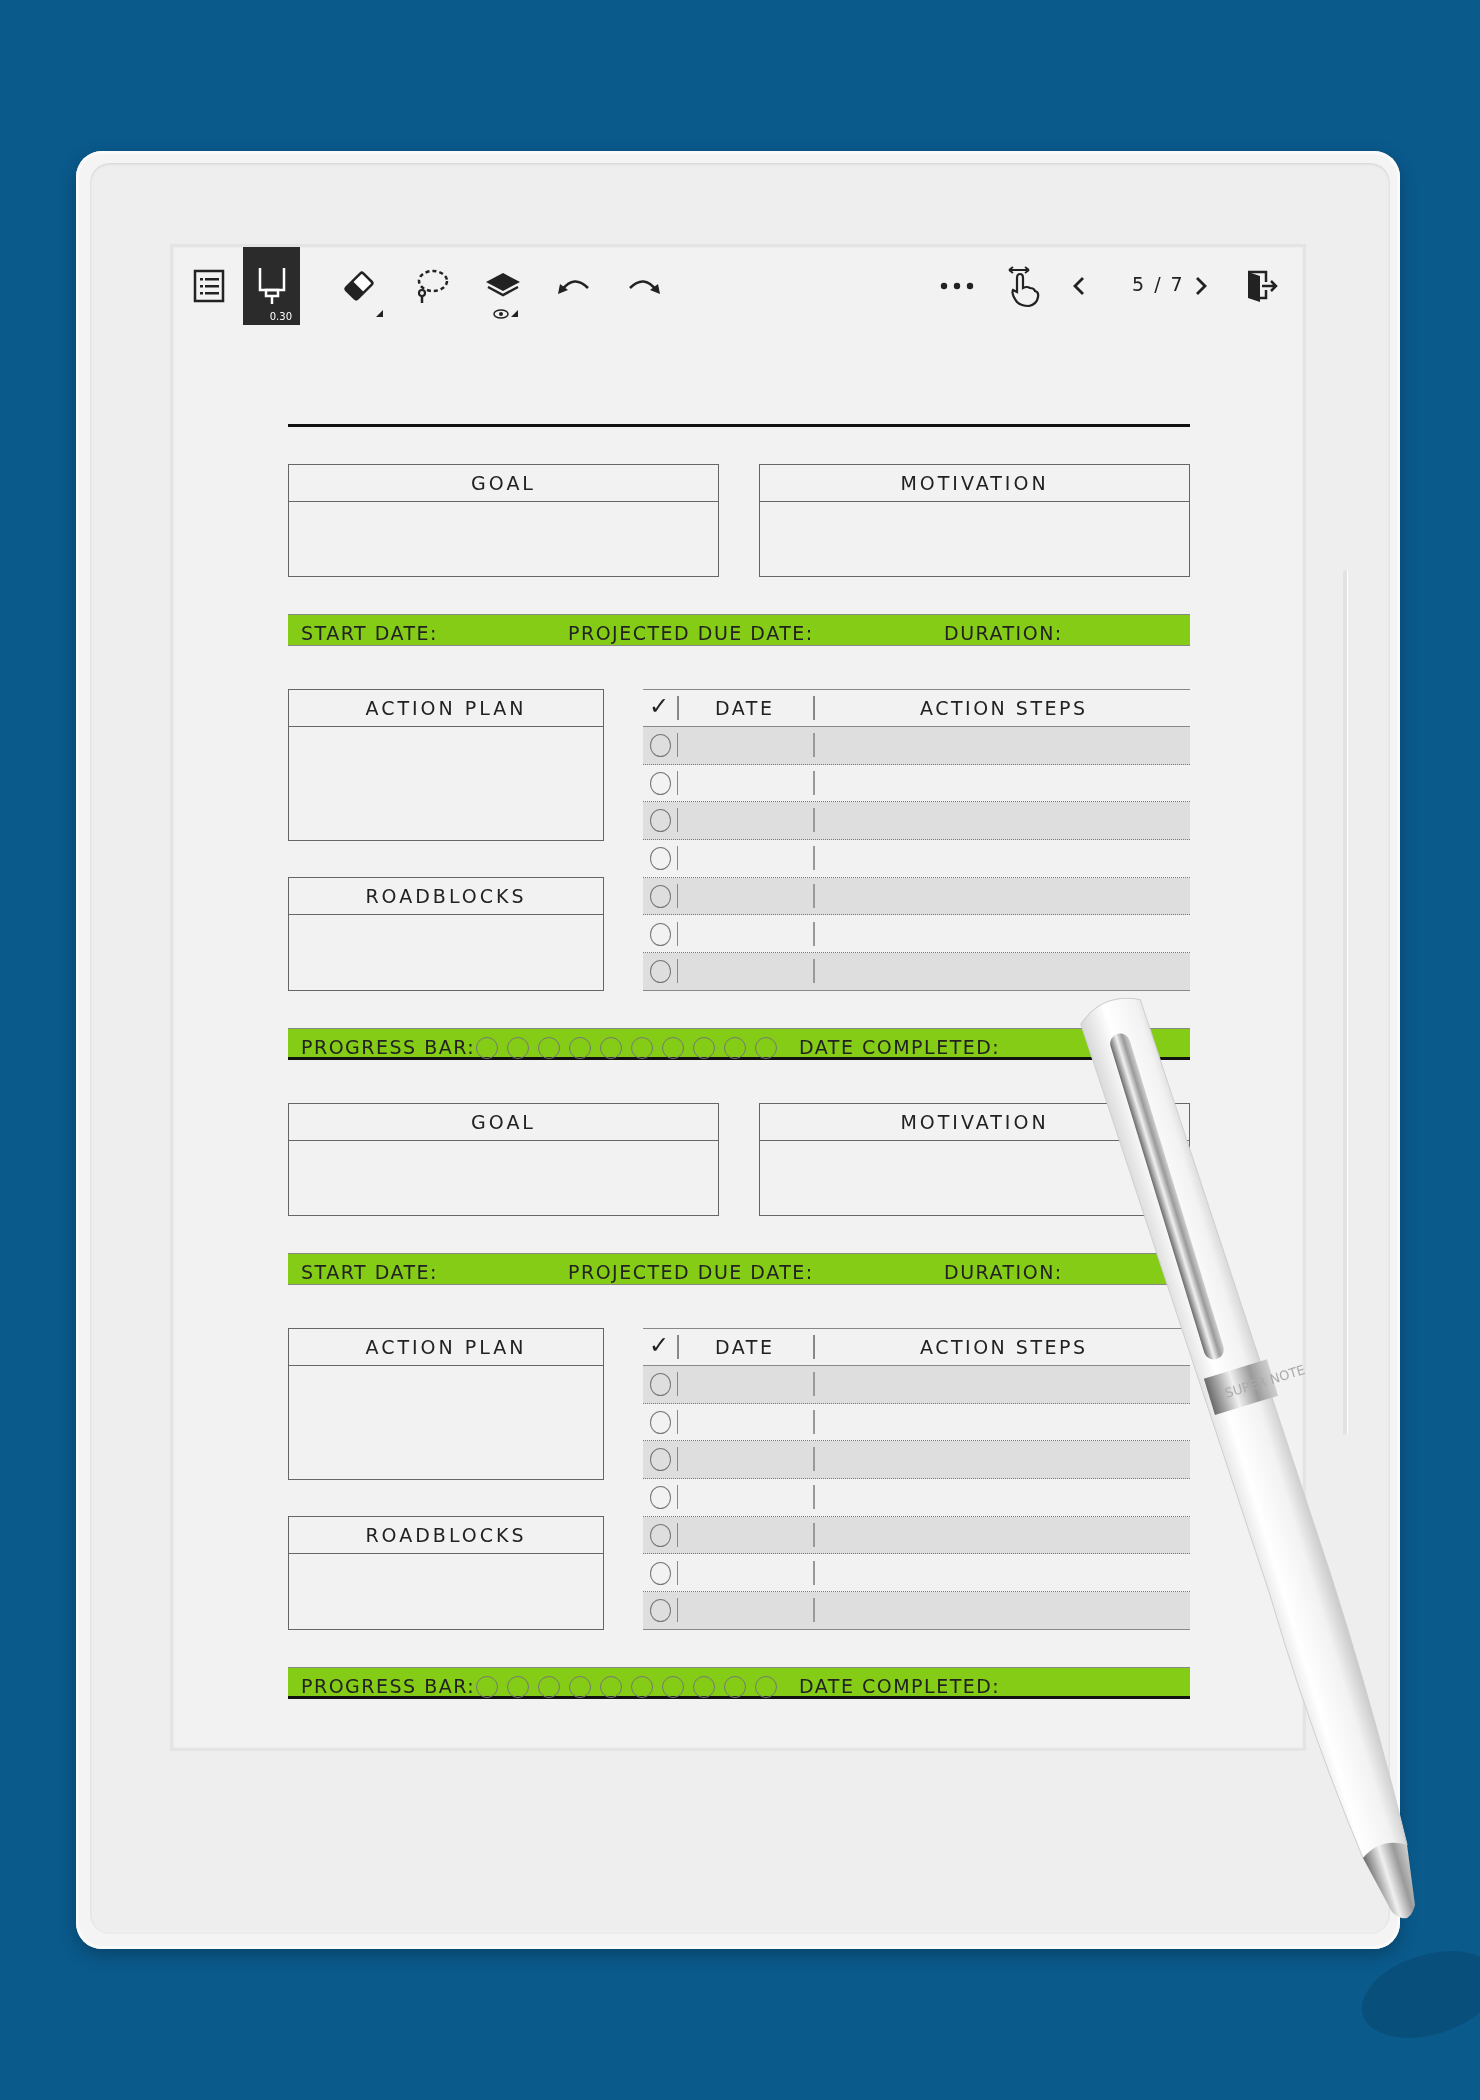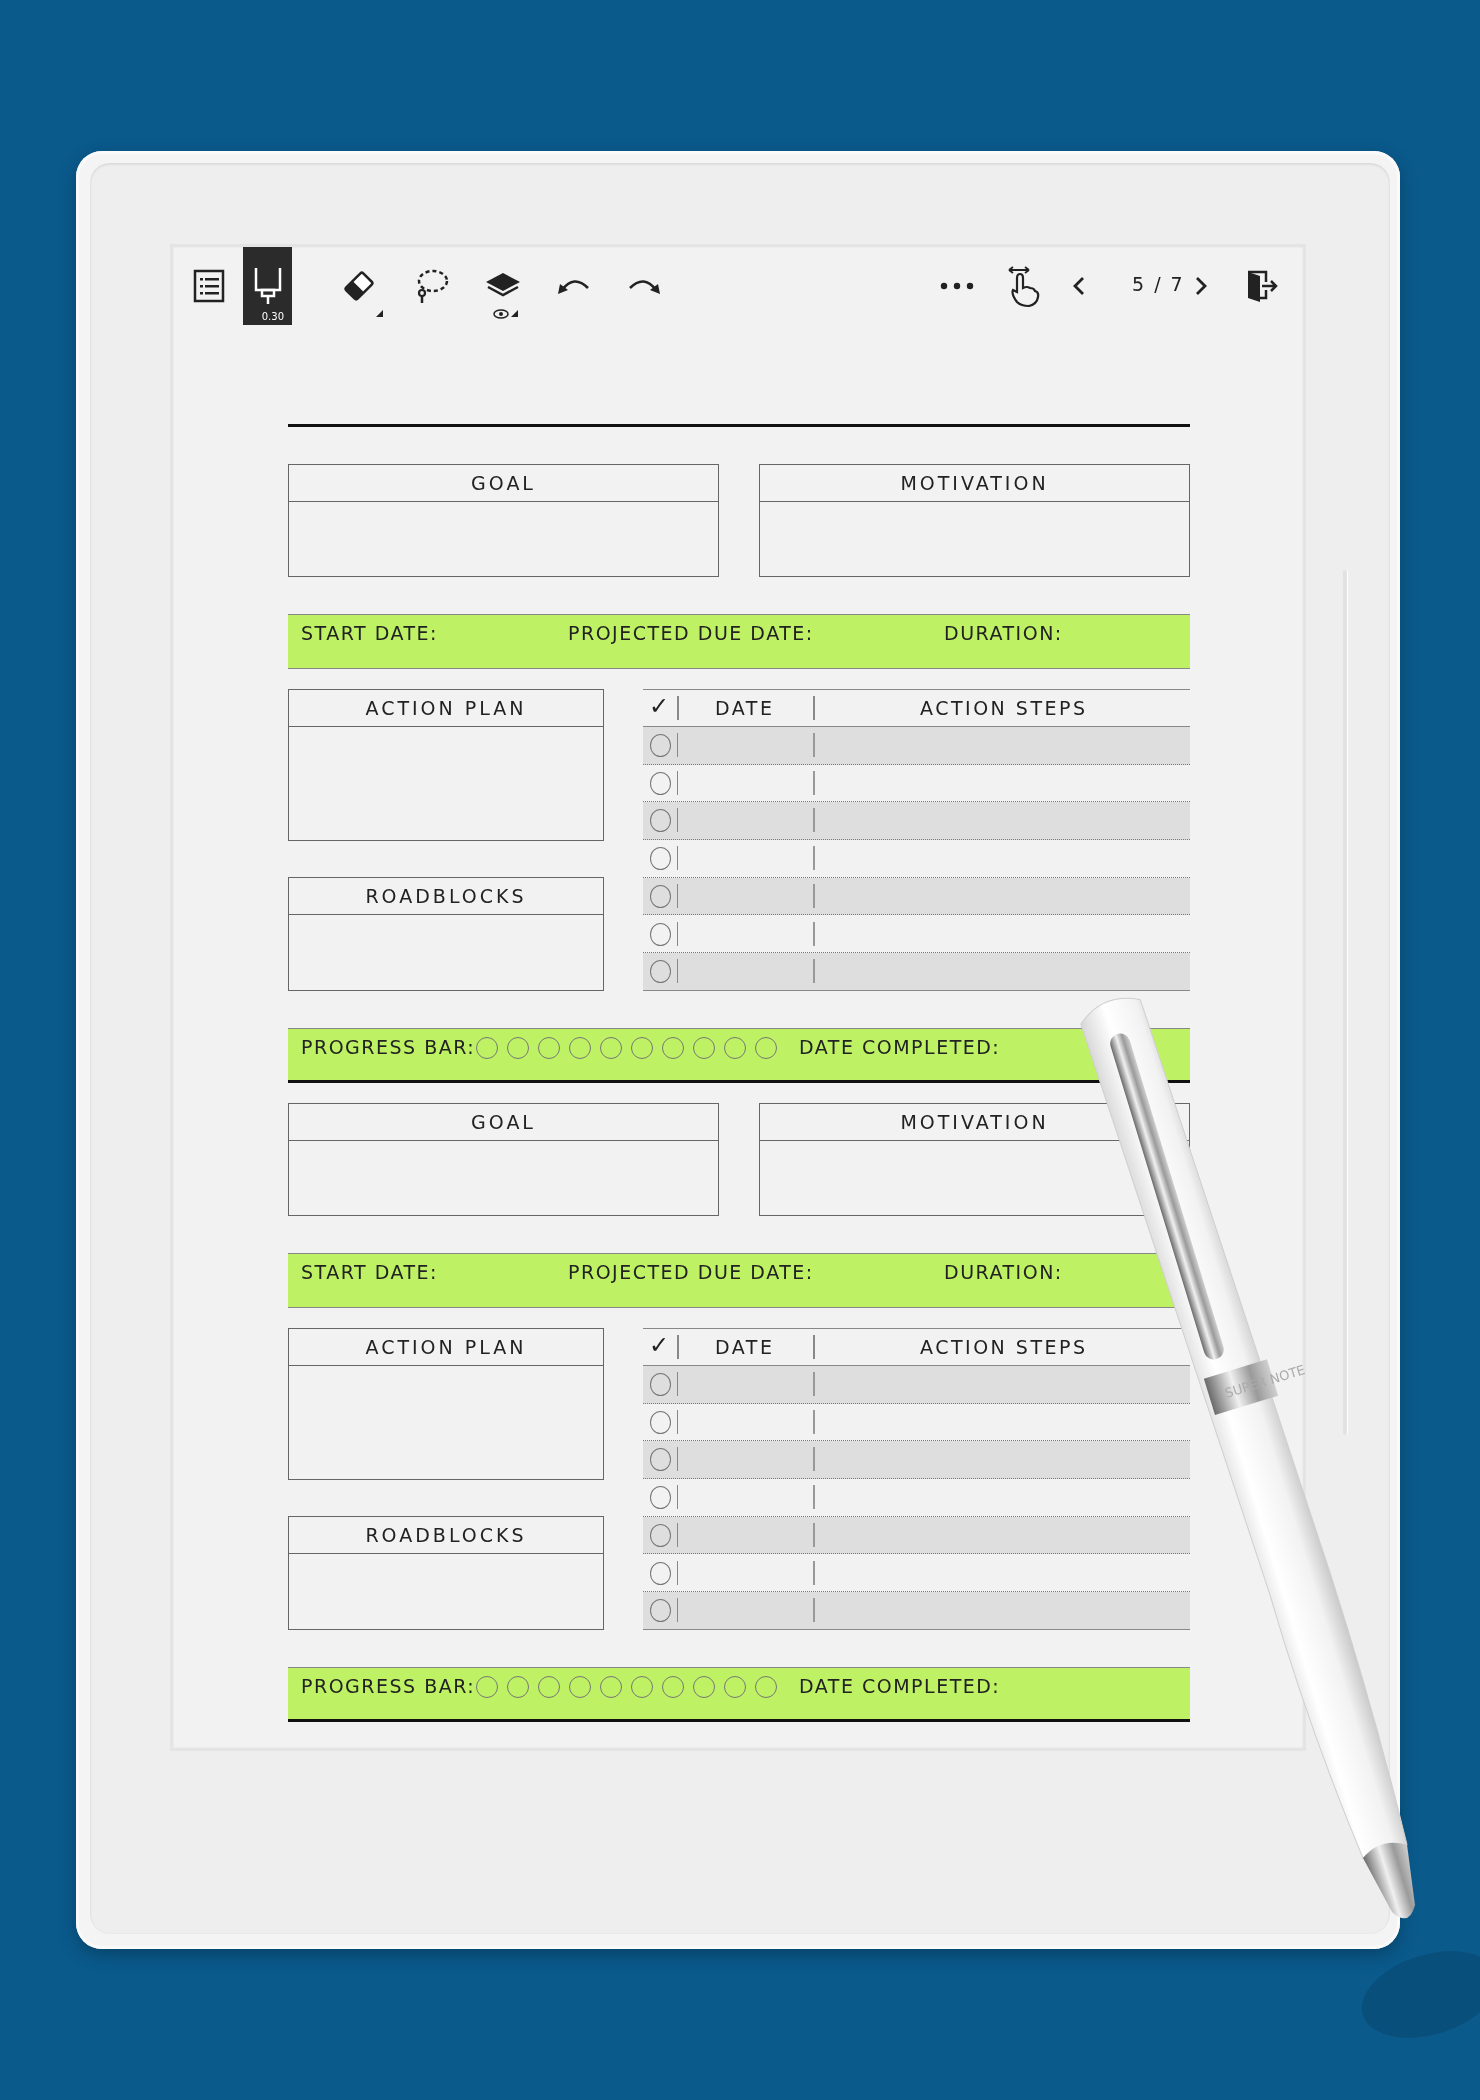--- a/index.html
+++ b/index.html
@@ -10,33 +10,33 @@
   .device-inner { position: absolute; left: 90px; top: 163px; width: 1300px; height: 1771px;
     border-radius: 20px; background: #eeeeee; box-shadow: inset 0 1px 3px rgba(0,0,0,0.12); }
   .side-line { position: absolute; left: 1343px; top: 570px; width: 4px; height: 865px;
     background: #e2e2e2; border-radius: 2px; box-shadow: 1px 0 1px #fff; }
   .screen { position: absolute; left: 173px; top: 247px; width: 1130px; height: 1501px;
     background: #f2f2f2; box-shadow: 0 0 0 3px #e4e4e4, inset 0 0 2px rgba(0,0,0,0.08); overflow: hidden; }
   
   .toolbar { position: absolute; left: 0; top: 0; width: 1130px; height: 78px; }
   .tb { position: absolute; top: 0; height: 78px; display: flex; align-items: center; justify-content: center; }
   .tb svg { display: block; }
-  .tb-pen { left: 70px; width: 49px; background: #2b2b2b; }
+  .tb-pen { left: 70px; width: 57px; background: #2b2b2b; }
   .pen-size { position: absolute; right: 8px; bottom: 3px; color: #fff; font-size: 10px; }
   .tri { position: absolute; width: 0; height: 0; border-left: 7px solid transparent; border-bottom: 7px solid #222; }
   .page-ind { position: absolute; left: 930px; top: 26px; font-size: 19px; color: #222; letter-spacing: 2px; margin-left: 29px; }
   
   .title { position: absolute; left: 115px; width: 902px; top: 120px; text-align: center;
     font-size: 38px; letter-spacing: 6px; color: #111; font-weight: normal; }
   .title-rule { position: absolute; left: 115px; width: 902px; top: 177px; height: 3px; background: #111; }
   .section { position: absolute; left: 115px; width: 902px; height: 620px; }
   .box { position: absolute; border: 1.5px solid #666; background: #f2f2f2; }
   .box .hdr { height: 37px; border-bottom: 1.5px solid #666; text-align: center; line-height: 36px;
     font-size: 19px; letter-spacing: 3px; color: #222; }
-  .bar { position: absolute; left: 0; width: 902px; height: 55px; background: #bef264;
+  .bar { position: absolute; left: 0; width: 902px; height: 32px; background: #84cc16;
     border-top: 1.5px solid #888; border-bottom: 1.5px solid #888; font-size: 19px; letter-spacing: 1.5px; color: #222; }
   .bar span { position: absolute; top: 7px; }
   .bar.progress { border-bottom: 3px solid #111; padding-left: 48px; }
   .circles { position: absolute; left: 188px; top: 8px; display: flex; gap: 9px; }
   .circ { width: 22px; height: 22px; border: 1.3px solid #777; border-radius: 50%; }
   .table { position: absolute; left: 355px; width: 547px; top: 225px; height: 302px; }
   .thead { position: absolute; left: 0; top: 0; width: 547px; height: 38px; border-top: 1.5px solid #888;
     border-bottom: 1.5px solid #888; font-size: 19px; letter-spacing: 2.5px; color: #222; }
   .thead span { position: absolute; top: 7px; }
   .vsep { position: absolute; width: 1.5px; background: #888; }

